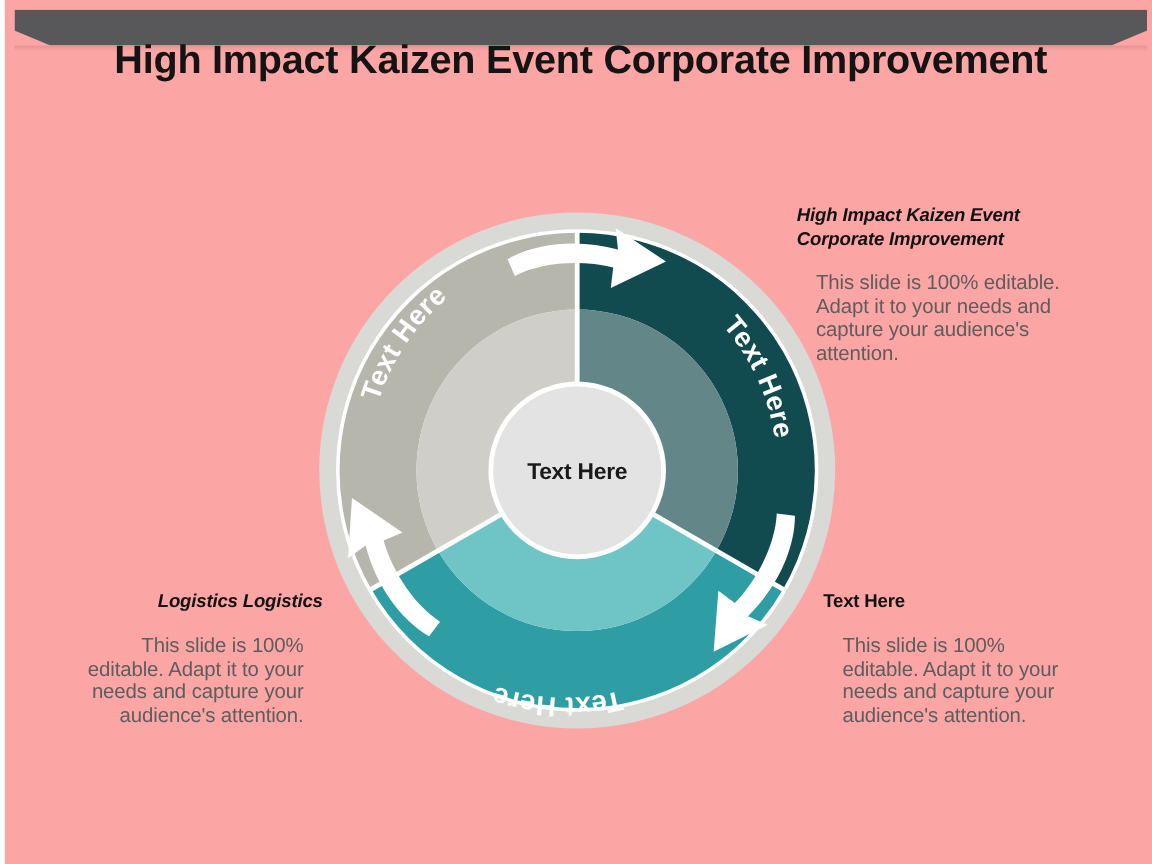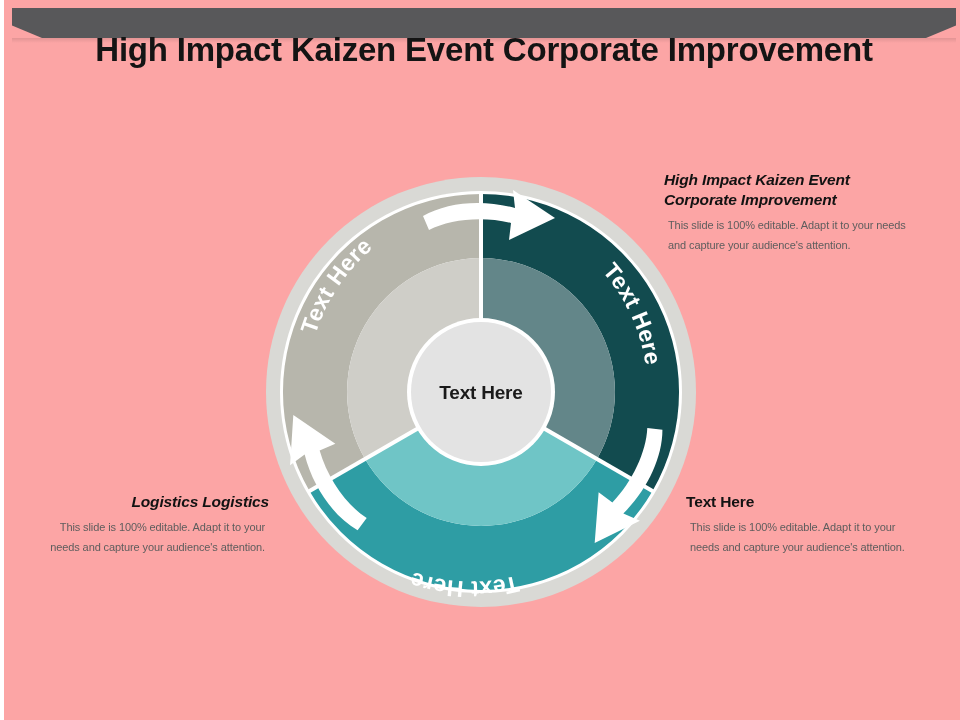--- a/index.html
+++ b/index.html
@@ -91,22 +91,22 @@
   .callout h3 {
     margin: 0 0 6px 0;
     font-size: 15.5px;
     font-weight: bold;
     color: #121212;
     line-height: 20px;
     letter-spacing: -0.15px;
   }
   .callout h3.italic { font-style: italic; }
   .callout p {
-    margin: 4px;
-    font-size: 11px;
+    margin: 16px;
+    font-size: 17px;
     color: #5d5d5d;
     line-height: 19.5px;
     letter-spacing: -0.1px;
   }
 
   #callout-top-right {
     left: 660px;
     top: 170px;
     width: 250px;
     text-align: left;

